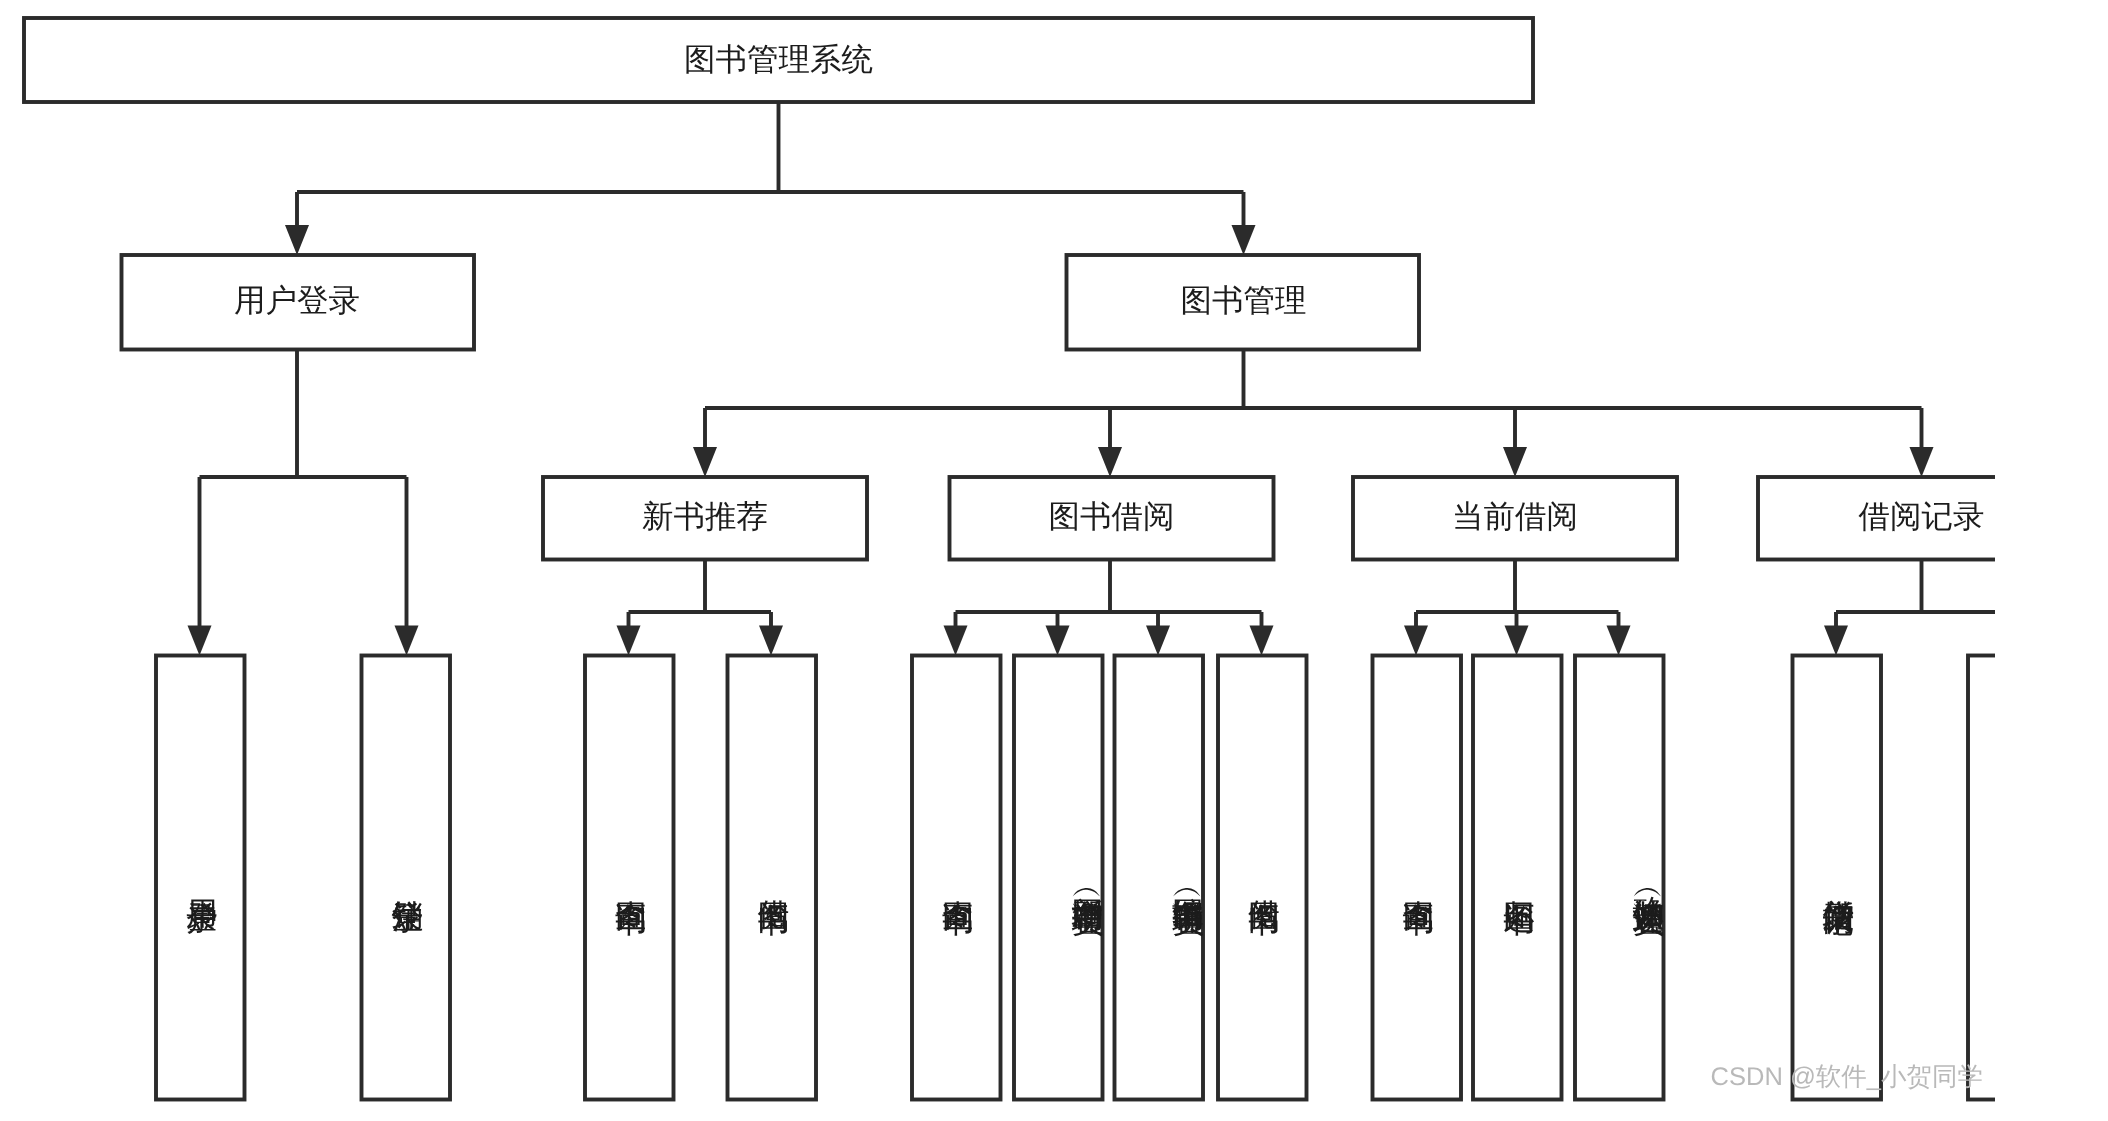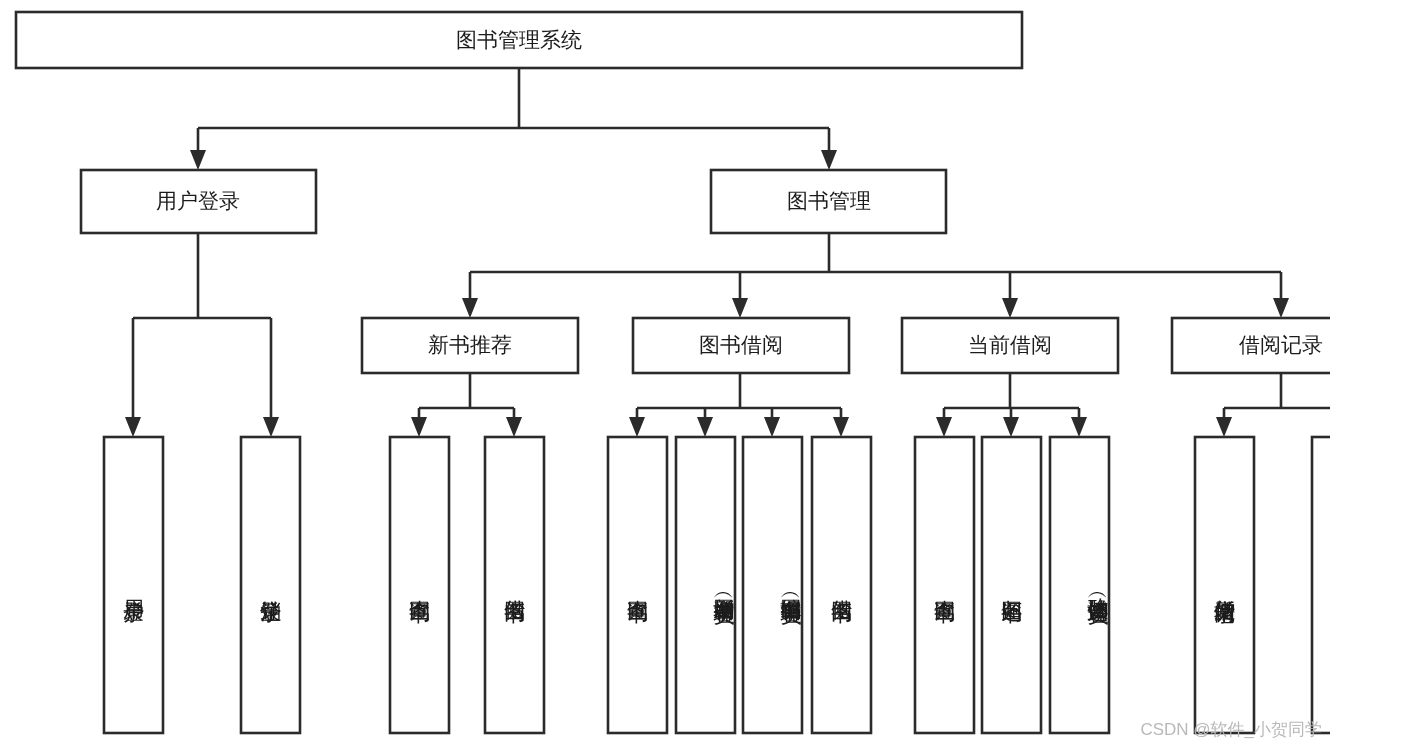--- a/index.html
+++ b/index.html
@@ -62,21 +62,21 @@
     white-space: nowrap;
     pointer-events: none;
   }
   .watermark {
     position: absolute;
     font-family: "Liberation Sans", "DejaVu Sans", sans-serif;
     font-size: 17px;
     color: #b9b9b9;
     white-space: nowrap;
     right: 8px;
-    bottom: 6px;
+    bottom: 18px;
     margin-top: 20px;
   }
 </style>
 </head>
 <body>
 
 <div id="diagram-root">
 
   <svg id="tree-svg" viewBox="0 0 1405 747">
 

